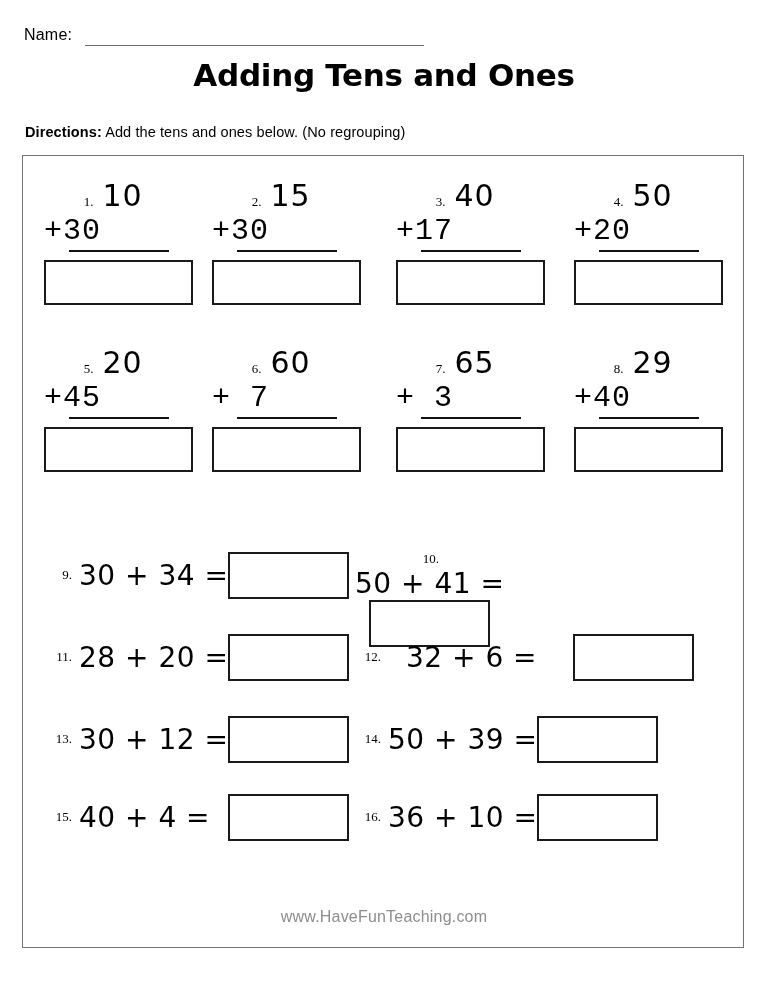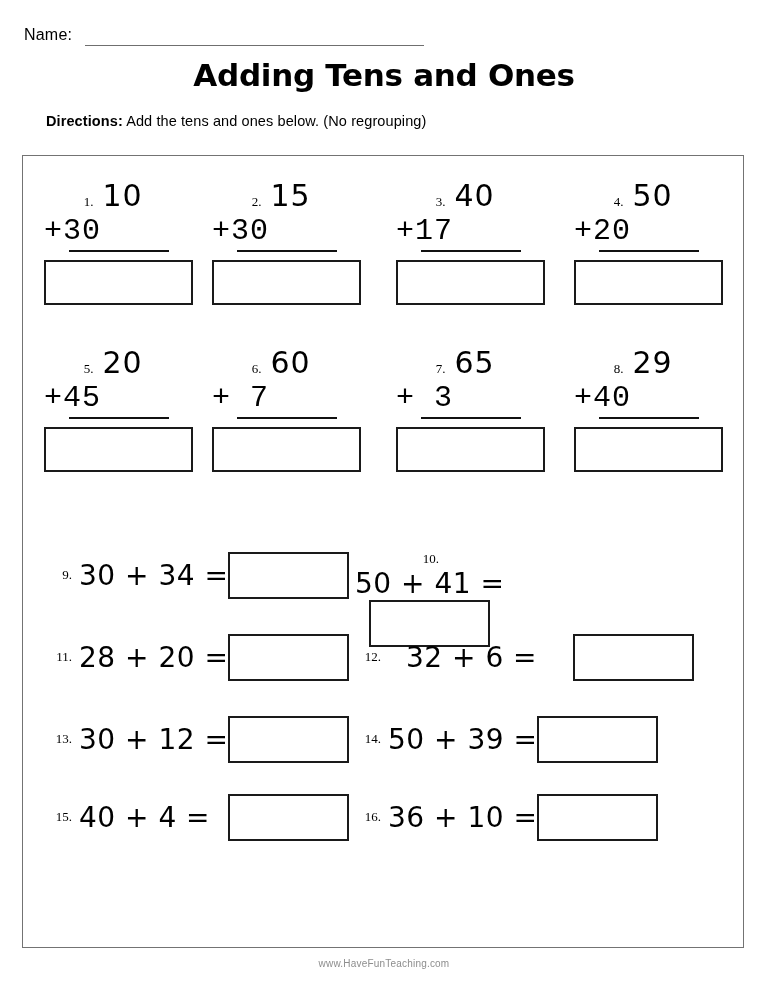--- a/index.html
+++ b/index.html
@@ -50,25 +50,24 @@
     font-weight: bold;
     letter-spacing: -0.3px;
     font-family: "DejaVu Sans", sans-serif;
     line-height: 1.15;
     margin-top: 8px;
   }
 
   #directions {
     position: absolute;
     left: 25px;
-    top: 113px;
+    top: 124px;
     font-size: 14.5px;
     letter-spacing: 0.1px;
     white-space: nowrap;
-    margin-left: 21px;
   }
   #directions-label { font-weight: bold; }
 
   
   #problem-frame {
     position: absolute;
     left: 22px;
     top: 155px;
     width: 722px;
     height: 793px;
@@ -153,23 +152,23 @@
     box-sizing: border-box;
     background: #fff;
     flex: none;
   }
 
   
   #footer {
     position: absolute;
     left: 0;
     right: 0;
-    top: 958px;
+    top: 908px;
     text-align: center;
-    font-size: 10px;
+    font-size: 16px;
     color: #8d8d8d;
     letter-spacing: 0.2px;
   }
 </style>
 </head>
 <body>
 
 <div id="name-row">
   <span id="name-label">Name:</span>
   <span id="name-line"></span>

